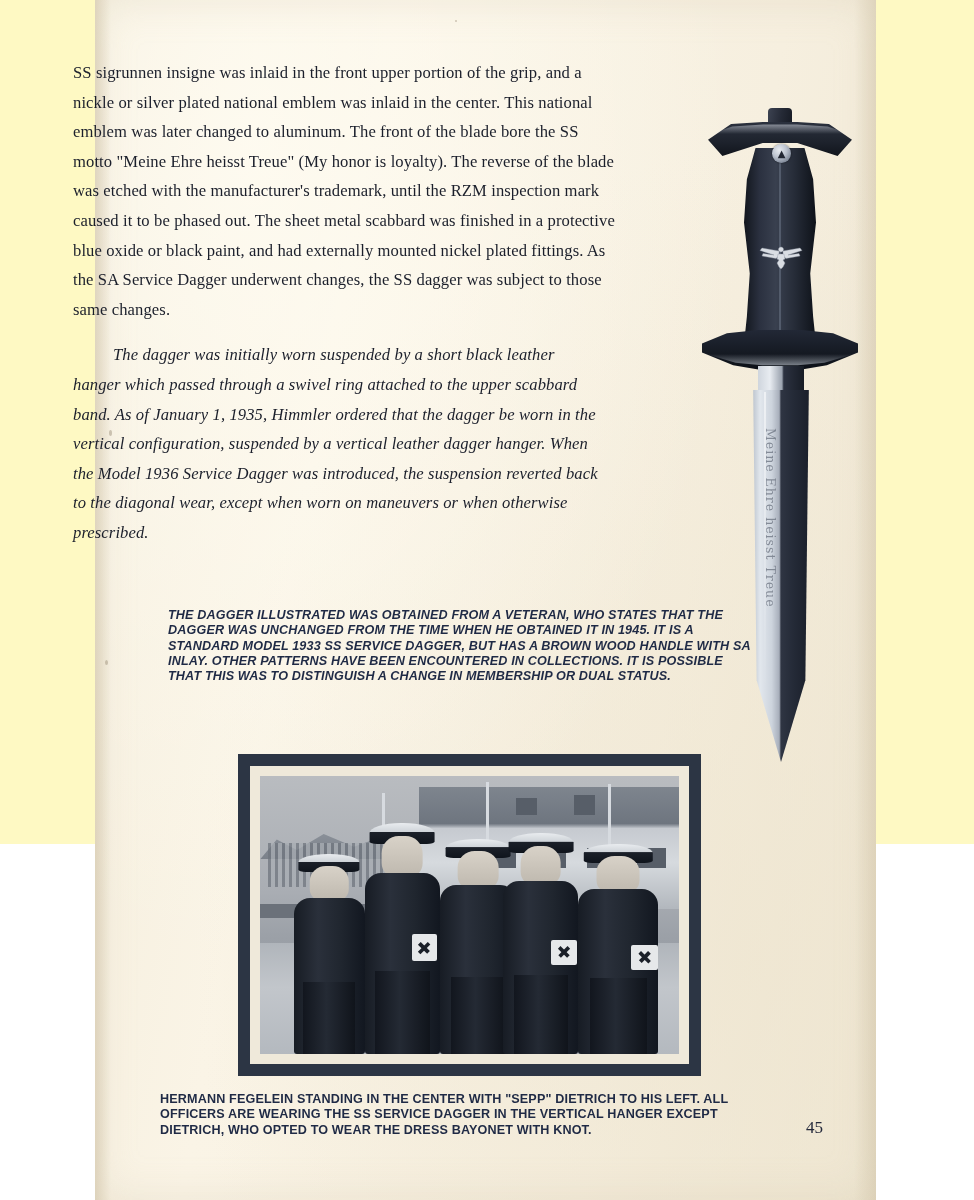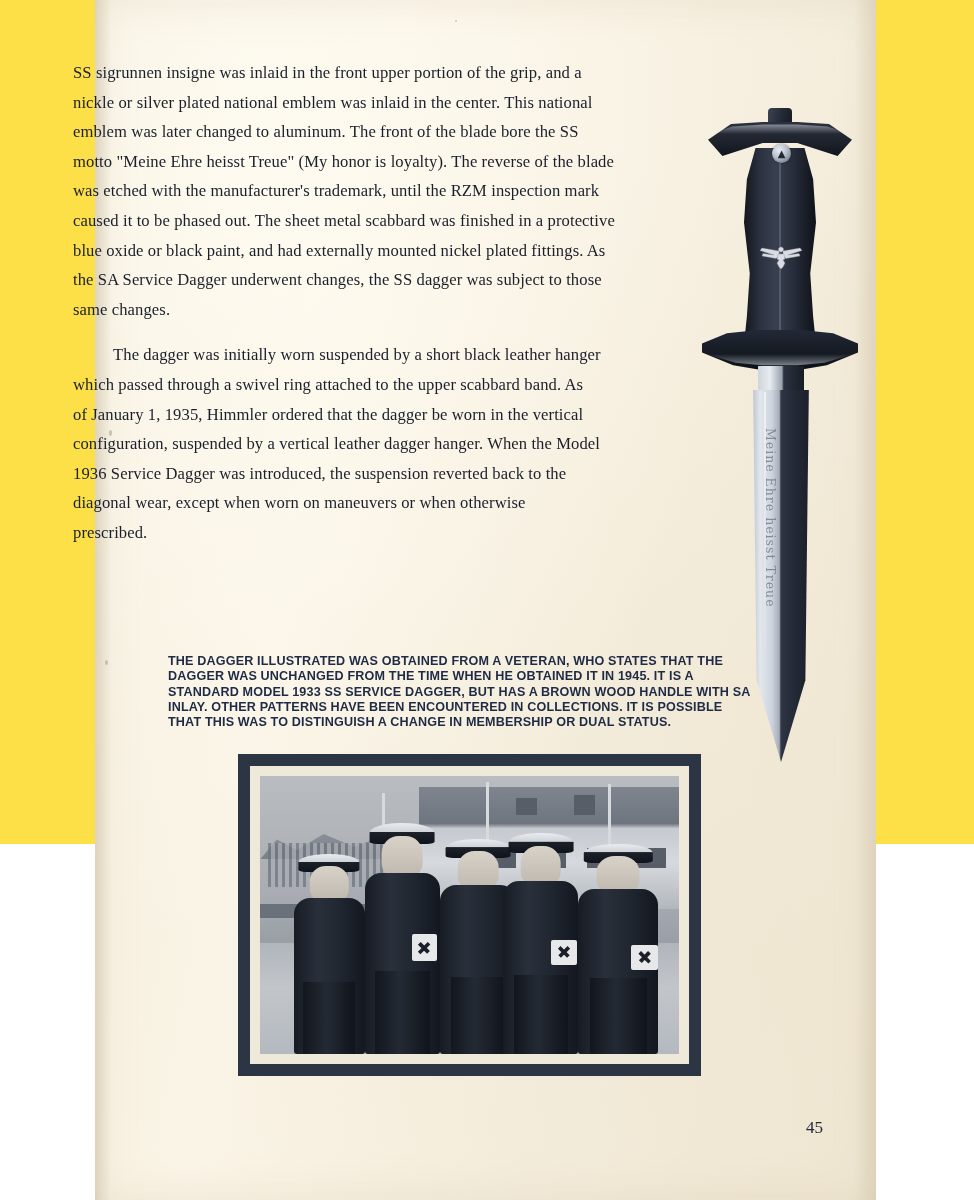--- a/index.html
+++ b/index.html
@@ -12,21 +12,21 @@
     width: 974px;
     height: 1200px;
     overflow: hidden;
     font-family: "Liberation Serif", serif;
   }
 
   #page-root {
     position: relative;
     width: 974px;
     height: 844px;
-    background: #fde047;
+    background: #fef9c3;
   }
 
   
   .page-sheet {
     position: absolute;
     left: 95px;
     top: 0px;
     width: 781px;
     height: 1200px;
     background: #f7f0e0;
@@ -68,39 +68,41 @@
     margin: 0 0 16px 0;
     font-family: "Liberation Serif", serif;
     font-size: 16.6px;
     line-height: 29.6px;
     color: #1b1f2b;
     text-align: left;
     letter-spacing: 0.1px;
   }
   p.body-para.indent {
     text-indent: 40px;
+    font-style: italic;
   }
   .para-2 {
     width: 528px;
   }
 
   
   .caption-block {
     position: absolute;
     font-family: "Liberation Sans", sans-serif;
     font-weight: bold;
     color: #1f2a45;
     font-size: 12.6px;
     line-height: 15.3px;
     letter-spacing: 0.15px;
   }
   #dagger-caption {
     left: 168px;
-    top: 654px;
+    top: 608px;
     width: 590px;
+    font-style: italic;
   }
   #photo-caption {
     left: 160px;
     top: 1092px;
     width: 620px;
   }
 
   
   .page-number {
     position: absolute;
@@ -537,16 +539,17 @@
           <div class="of-cap" data-interactable="false"></div>
           <div class="of-head" data-interactable="false"></div>
           <div class="of-body" data-interactable="false"></div>
           <div class="of-legs" data-interactable="false"></div>
           <div class="of-armband" style="right:0%;" data-interactable="false"></div>
         </div>
       </div>
     </div>
   </div>
 
+  <div class="caption-block" id="photo-caption" data-interactable="false">HERMANN FEGELEIN STANDING IN THE CENTER WITH "SEPP" DIETRICH TO HIS LEFT. ALL OFFICERS ARE WEARING THE SS SERVICE DAGGER IN THE VERTICAL HANGER EXCEPT DIETRICH, WHO OPTED TO WEAR THE DRESS BAYONET WITH KNOT.</div>
 
   <div class="page-number" data-interactable="false">45</div>
 
 </div>
 
 </body></html>

